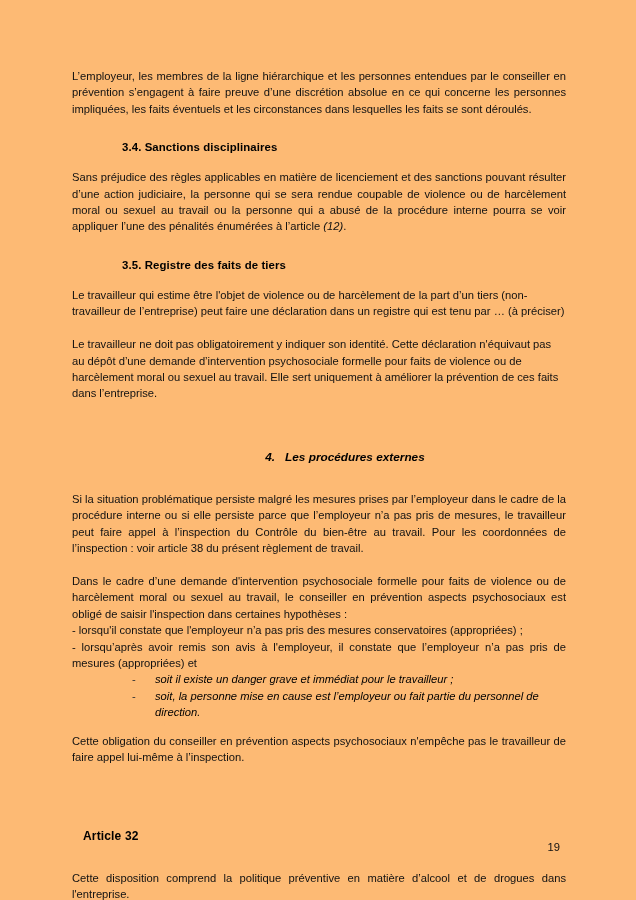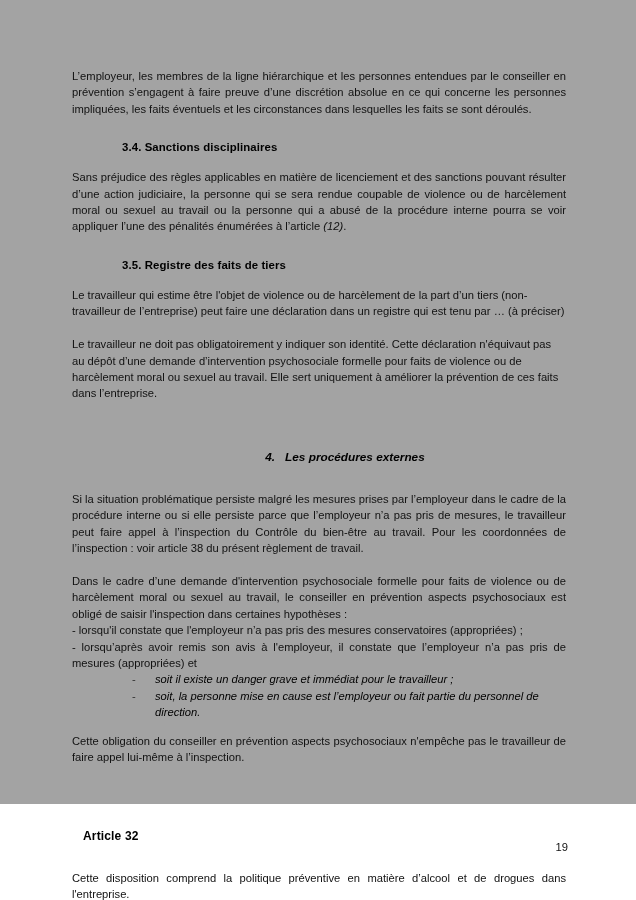--- a/index.html
+++ b/index.html
@@ -13,22 +13,22 @@
     position: relative;
     font-family: "Liberation Sans", sans-serif;
     color: #000000;
     overflow: hidden;
   }
   #page {
     position: absolute;
     left: 0;
     top: 0;
     width: 636px;
-    height: 804px;
-    background: #a3a3a3;
+    height: 900px;
+    background: #fdba74;
   }
   #content {
     position: absolute;
     left: 72px;
     top: 68px;
     width: 494px;
   }
   p.body {
     margin: 0;
     font-size: 11.2px;
@@ -89,21 +89,21 @@
     color: #333;
   }
   .dash-list li .txt {
     flex: 1 1 auto;
     text-align: left;
     font-style: italic;
   }
   .italic { font-style: italic; }
   #page-number {
     position: absolute;
-    right: 68px;
+    right: 76px;
     top: 840px;
     font-size: 11.2px;
     line-height: 14px;
     color: #111111;
   }
 </style>
 </head>
 <body>
 
 <div id="page">

